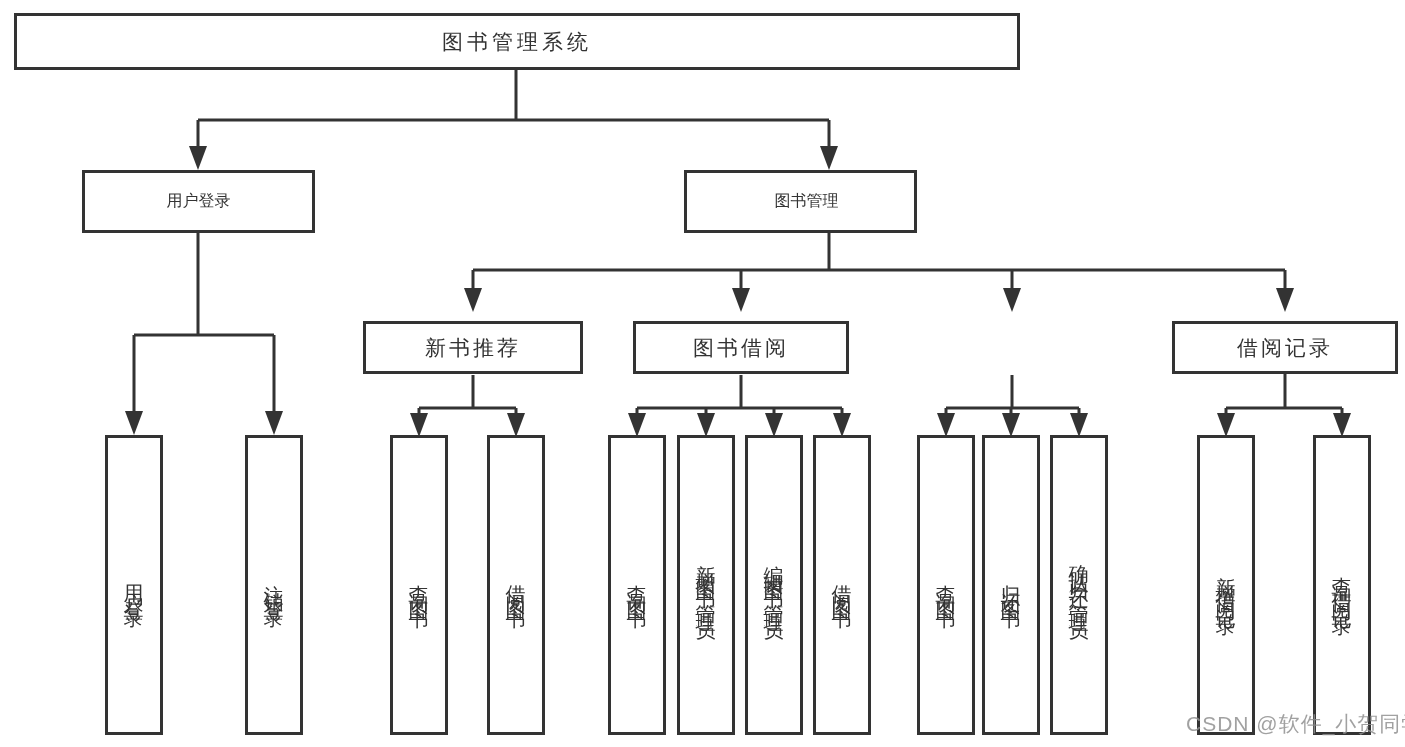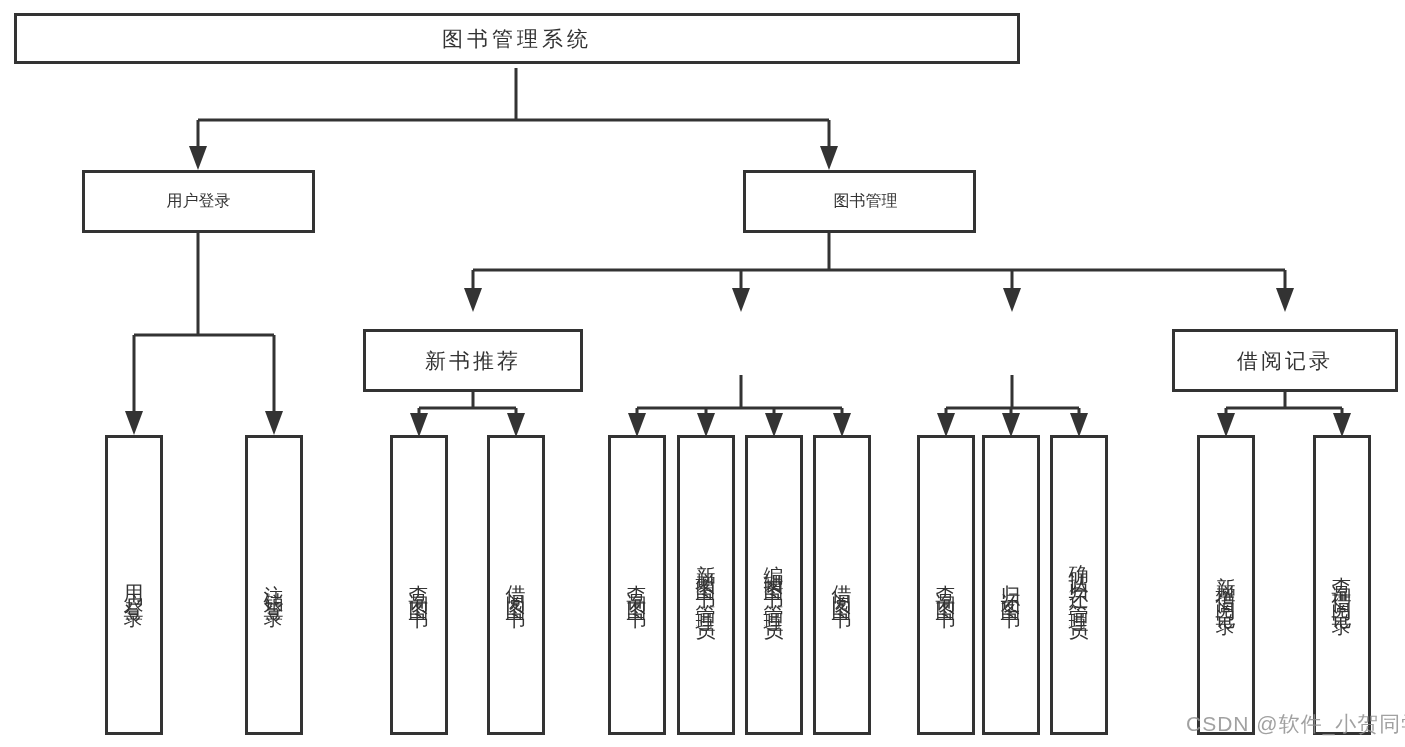--- a/index.html
+++ b/index.html
@@ -28,29 +28,29 @@
     border: 3px solid #333333;
     display: flex;
     align-items: center;
     justify-content: center;
     color: #333333;
     z-index: 2;
   }
   .node.hbox {
     font-size: 21px;
     letter-spacing: 3px;
-    height: 63px;
-    top: 329px;
+    height: 53px;
+    top: 321px;
     font-family: Liberation Serif, serif;
   }
   .node.root {
     left: 14px;
     top: 13px;
     width: 1006px;
-    height: 51px;
+    height: 57px;
     font-size: 21px;
     letter-spacing: 4px;
   }
   .node.lvl2 {
     top: 170px;
     width: 233px;
     height: 63px;
   }
   .node.leaf {
     top: 435px;
@@ -123,26 +123,29 @@
     </g>
   </svg>
 
   <div class="node root">
     <span>图书管理系统</span>
   </div>
 
   <div class="node lvl2" style="left:82px;">
     <span>用户登录</span>
   </div>
-  <div class="node lvl2" style="left:743px;padding-left:12px;">
+  <div class="node lvl2" style="left:684px;padding-left:12px;">
     <span>图书管理</span>
   </div>
 
   <div class="node hbox" style="left:363px; width:220px;">
     <span>新书推荐</span>
+  </div>
+  <div class="node hbox" style="left:633px; width:216px;">
+    <span>图书借阅</span>
   </div>
   <div class="node hbox" style="left:1172px; width:226px;">
     <span>借阅记录</span>
   </div>
 
   <div class="node leaf" style="left:105px;">
     <span class="leaf-label">用户登录</span>
   </div>
   <div class="node leaf" style="left:245px;">
     <span class="leaf-label">注销登录</span>

